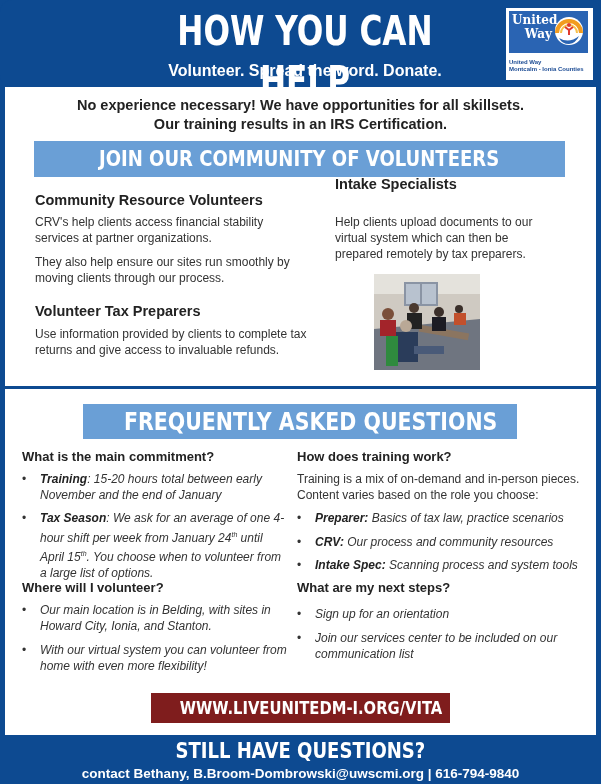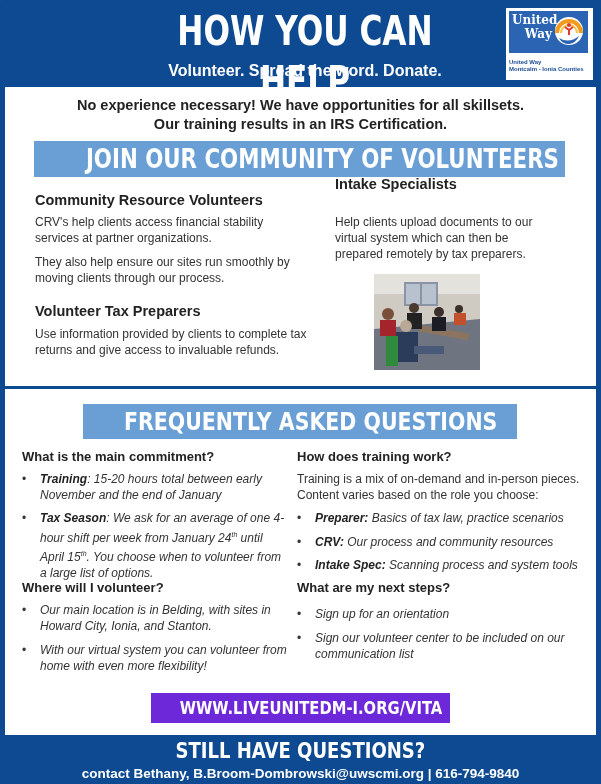--- a/index.html
+++ b/index.html
@@ -52,21 +52,21 @@
     .panel-bottom { top: 389px; height: 346px; padding-left: 15px; }
     .intro {
       position: absolute; left: 0; top: 9px; width: 591px; text-align: center;
       font-weight: bold; font-size: 14.5px; line-height: 19px; color: #222;
     }
     .banner {
       position: absolute; background: #6a9fd6; color: #fff; text-align: center;
       font-family: "DejaVu Sans", sans-serif; font-weight: bold;
     }
     .banner span { display: inline-block; transform: scaleX(0.82); transform-origin: center; white-space: nowrap; }
-    .banner-join { left: 29px; top: 54px; width: 531px; height: 36px; font-size: 26px; line-height: 36px; }
+    .banner-join { left: 29px; top: 54px; width: 531px; height: 36px; font-size: 22px; line-height: 36px; }
     .role-title {
       position: absolute; font-weight: bold; font-size: 14.5px; color: #222; line-height: 18px;
     }
     .role-desc {
       position: absolute; font-size: 12px; color: #333; line-height: 16px;
     }
     .photo {
       position: absolute; left: 369px; top: 187px; width: 106px; height: 96px;
       overflow: hidden;
     }
@@ -81,21 +81,21 @@
       position: absolute; font-size: 12px; color: #333; line-height: 15.5px;
     }
     .bullet .dot {
       position: absolute; left: 0; top: 0; width: 10px;
     }
     .bullet .txt { display: block; padding-left: 18px; font-style: italic; }
     .bullet b { color: #222; }
     .bullet sup { font-size: 7px; }
     .url-banner {
       position: absolute; left: 146px; top: 304px; width: 299px; height: 30px;
-      background: #6d28d9; color: #fff; text-align: center;
+      background: #7f1d1d; color: #fff; text-align: center;
       font-family: "DejaVu Sans", sans-serif; font-weight: bold; font-size: 18px; line-height: 30px;
     }
     .url-banner span { display: inline-block; transform: scaleX(0.82); transform-origin: center; white-space: nowrap; }
     .footer-title {
       position: absolute; left: 0; top: 737px; width: 601px; text-align: center;
       color: #fff; font-family: "DejaVu Sans", sans-serif; font-weight: bold; font-size: 22px; line-height: 28px;
     }
     .footer-title span { display: inline-block; transform: scaleX(0.82); }
     .footer-contact {
       position: absolute; left: 0; top: 765px; width: 601px; text-align: center;
@@ -214,21 +214,21 @@
     <span class="txt"><b>Intake Spec:</b><span> Scanning process and system tools</span></span>
   </div>
 
   <div class="q" style="left:292px; top:191px;">What are my next steps?</div>
   <div class="bullet" style="left:292px; top:218px; width:290px;">
     <span class="dot">•</span>
     <span class="txt">Sign up for an orientation</span>
   </div>
   <div class="bullet" style="left:292px; top:242px; width:290px;">
     <span class="dot">•</span>
-    <span class="txt">Sign our volunteer center to be included on our communication list</span>
+    <span class="txt">Join our services center to be included on our communication list</span>
   </div>
 
   <div class="url-banner">
     <span>WWW.LIVEUNITEDM-I.ORG/VITA</span>
   </div>
 </div>
 
 <div class="footer-title">
   <span>STILL HAVE QUESTIONS?</span>
 </div>

